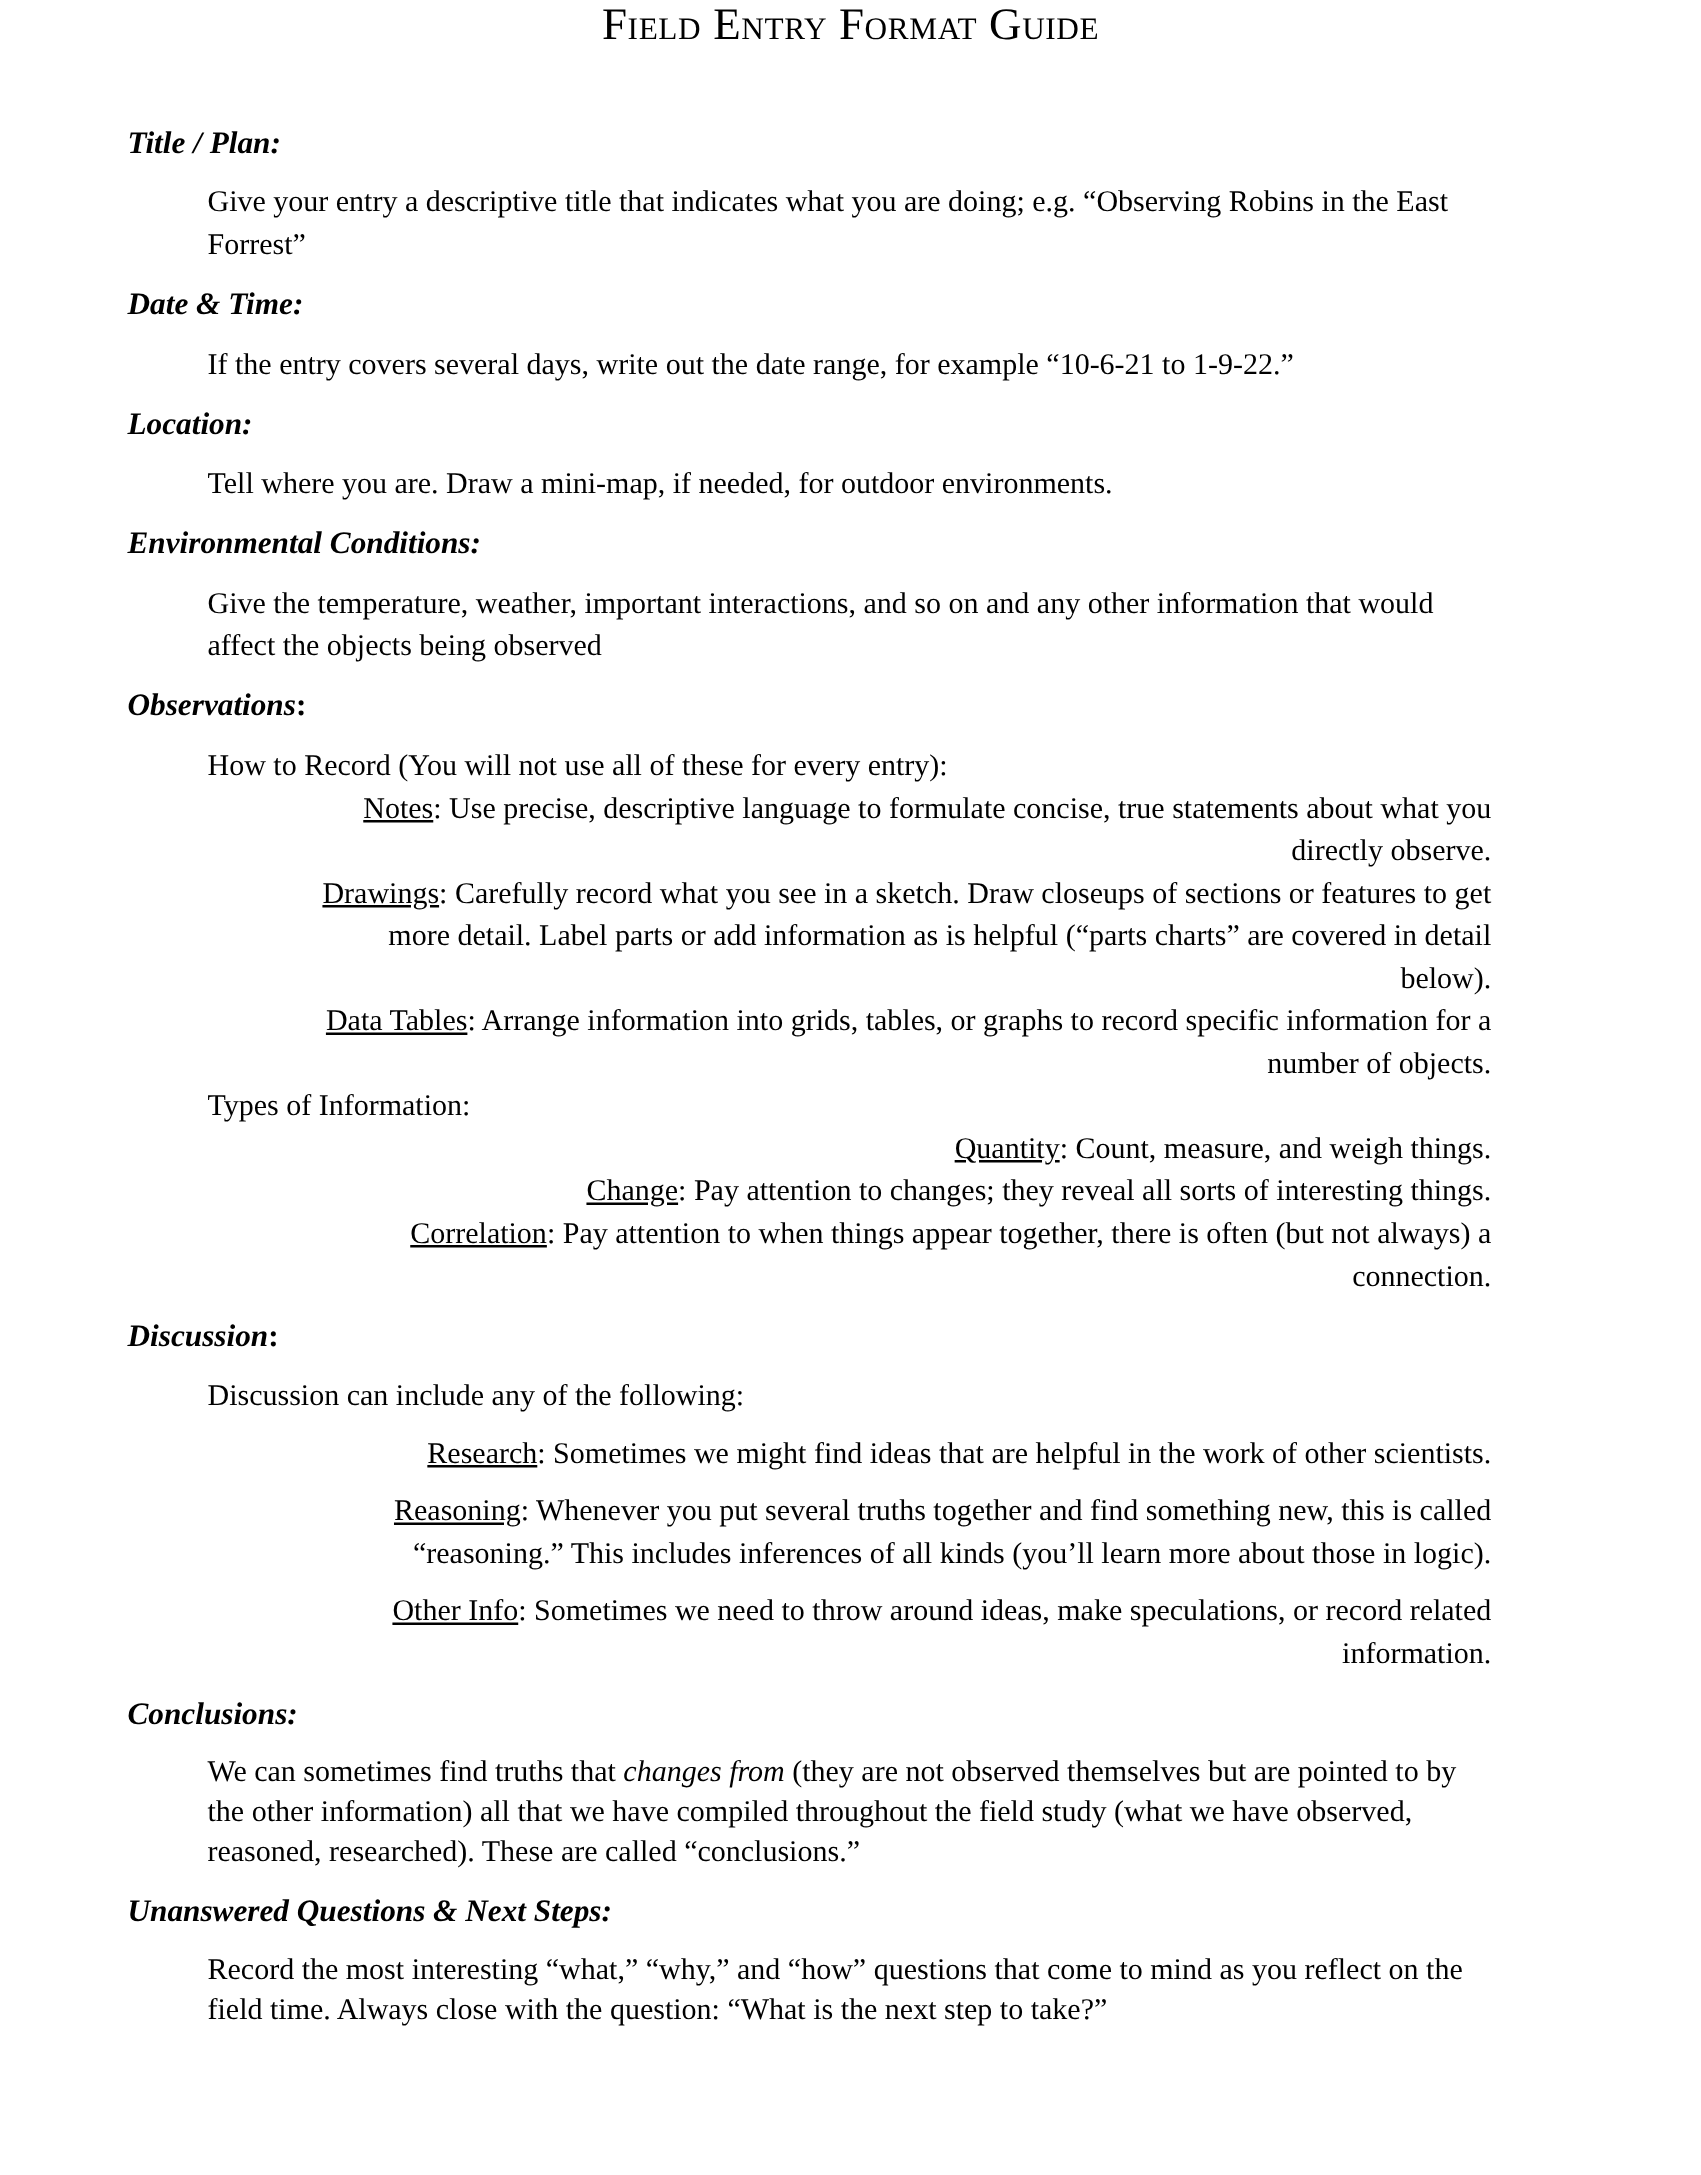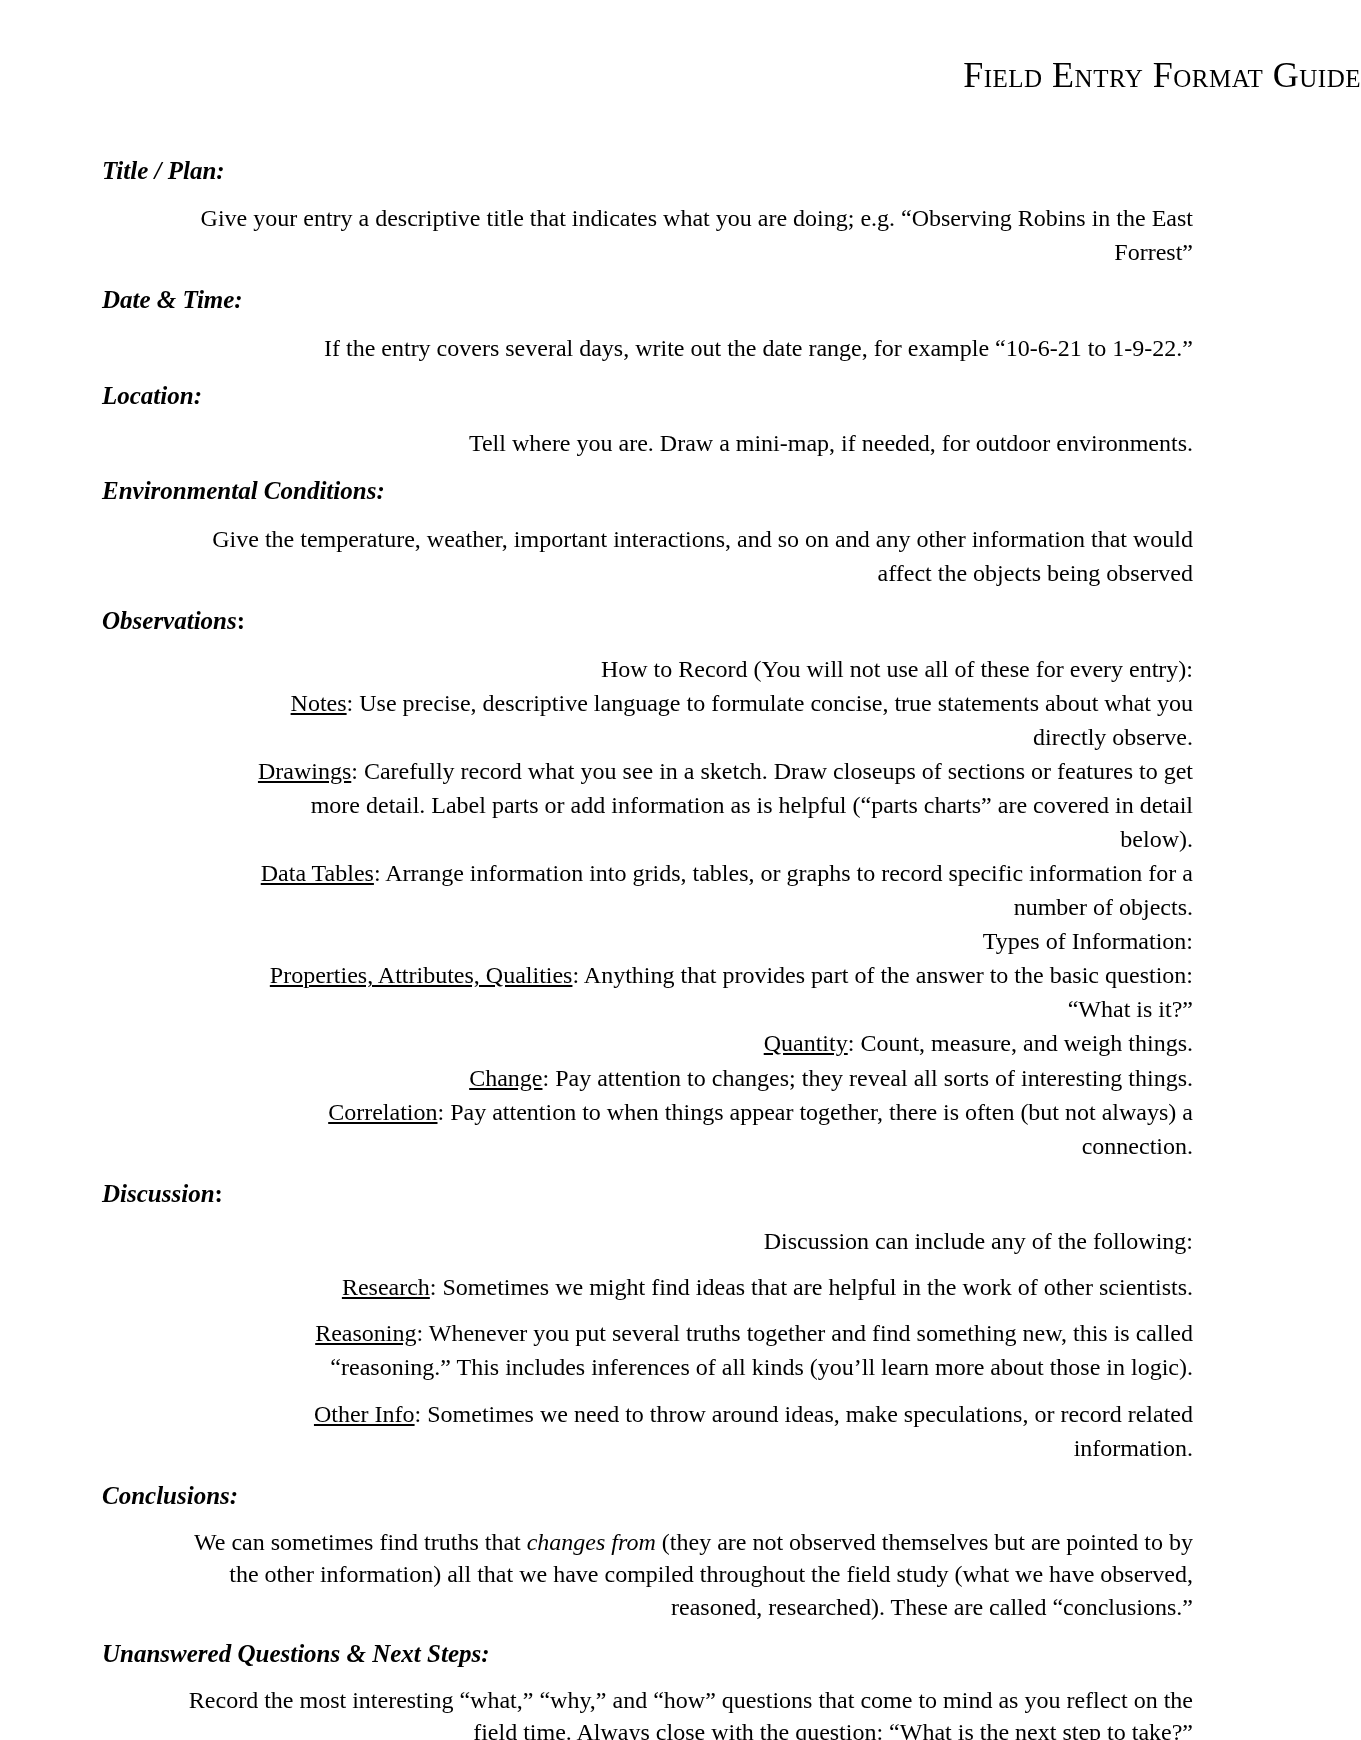--- a/index.html
+++ b/index.html
@@ -15,28 +15,27 @@
     overflow: hidden;
   }
   .page {
     position: relative;
     width: 1361px;
     height: 1740px;
     box-sizing: border-box;
     padding: 0;
   }
   .doc-title {
-    text-align: right;
+    text-align: center;
     font-family: "Liberation Serif", "DejaVu Serif", serif;
     font-variant: small-caps;
     font-weight: normal;
     font-size: 36px;
     letter-spacing: 0.5px;
     margin: 0;
-    padding-top: 56px;
     line-height: 1.1;
   }
   .body-block {
     padding-left: 88px;
     padding-right: 168px;
     padding-top: 44px;
   }
   .section {
     margin: 0;
   }
@@ -51,21 +50,21 @@
   }
   .heading .colon-upright {
     font-style: normal;
     font-weight: bold;
   }
   .lvl1 {
     font-size: 24px;
     line-height: 1.42;
     margin: 0;
     padding-left: 78px;
-    text-align: right;
+    text-align: left;
   }
   .lvl2 {
     font-size: 24px;
     line-height: 1.42;
     margin: 0;
     padding-left: 160px;
     text-align: right;
   }
   .lvl2.spaced {
     padding-top: 12px;
@@ -105,21 +104,20 @@
         <div class="heading">Environmental Conditions:</div>
         <div class="lvl1">Give the temperature, weather, important interactions, and so on and any other information that would affect the objects being observed</div>
       </div>
       <div class="section">
         <div class="heading"><span>Observations</span><span class="colon-upright">:</span></div>
         <div class="lvl1">How to Record (You will not use all of these for every entry):</div>
         <div class="lvl2"><span class="term">Notes</span><span>: Use precise, descriptive language to formulate concise, true statements about what you directly observe.</span></div>
         <div class="lvl2"><span class="term">Drawings</span><span>: Carefully record what you see in a sketch.  Draw closeups of sections or features to get more detail.  Label parts or add information as is helpful (“parts charts” are covered in detail below).</span></div>
         <div class="lvl2"><span class="term">Data Tables</span><span>: Arrange information into grids, tables, or graphs to record specific information for a number of objects.</span></div>
         <div class="lvl1">Types of Information:</div>
-        <div class="lvl2"><span class="term">Properties, Attributes, Qualities</span><span>: Anything that provides part of the answer to the basic question: “What is it?”</span></div>
         <div class="lvl2"><span class="term">Quantity</span><span>: Count, measure, and weigh things.</span></div>
         <div class="lvl2"><span class="term">Change</span><span>: Pay attention to changes; they reveal all sorts of interesting things.</span></div>
         <div class="lvl2"><span class="term">Correlation</span><span>: Pay attention to when things appear together, there is often (but not always) a connection.</span></div>
       </div>
       <div class="section">
         <div class="heading"><span>Discussion</span><span class="colon-upright">:</span></div>
         <div class="lvl1">Discussion can include any of the following:</div>
         <div class="lvl2 spaced"><span class="term">Research</span><span>: Sometimes we might find ideas that are helpful in the work of other scientists.</span></div>
         <div class="lvl2 spaced"><span class="term">Reasoning</span><span>: Whenever you put several truths together and find something new, this is called “reasoning.”  This includes inferences of all kinds (you’ll learn more about those in logic).</span></div>
         <div class="lvl2 spaced"><span class="term">Other Info</span><span>: Sometimes we need to throw around ideas, make speculations, or record related information.</span></div>

